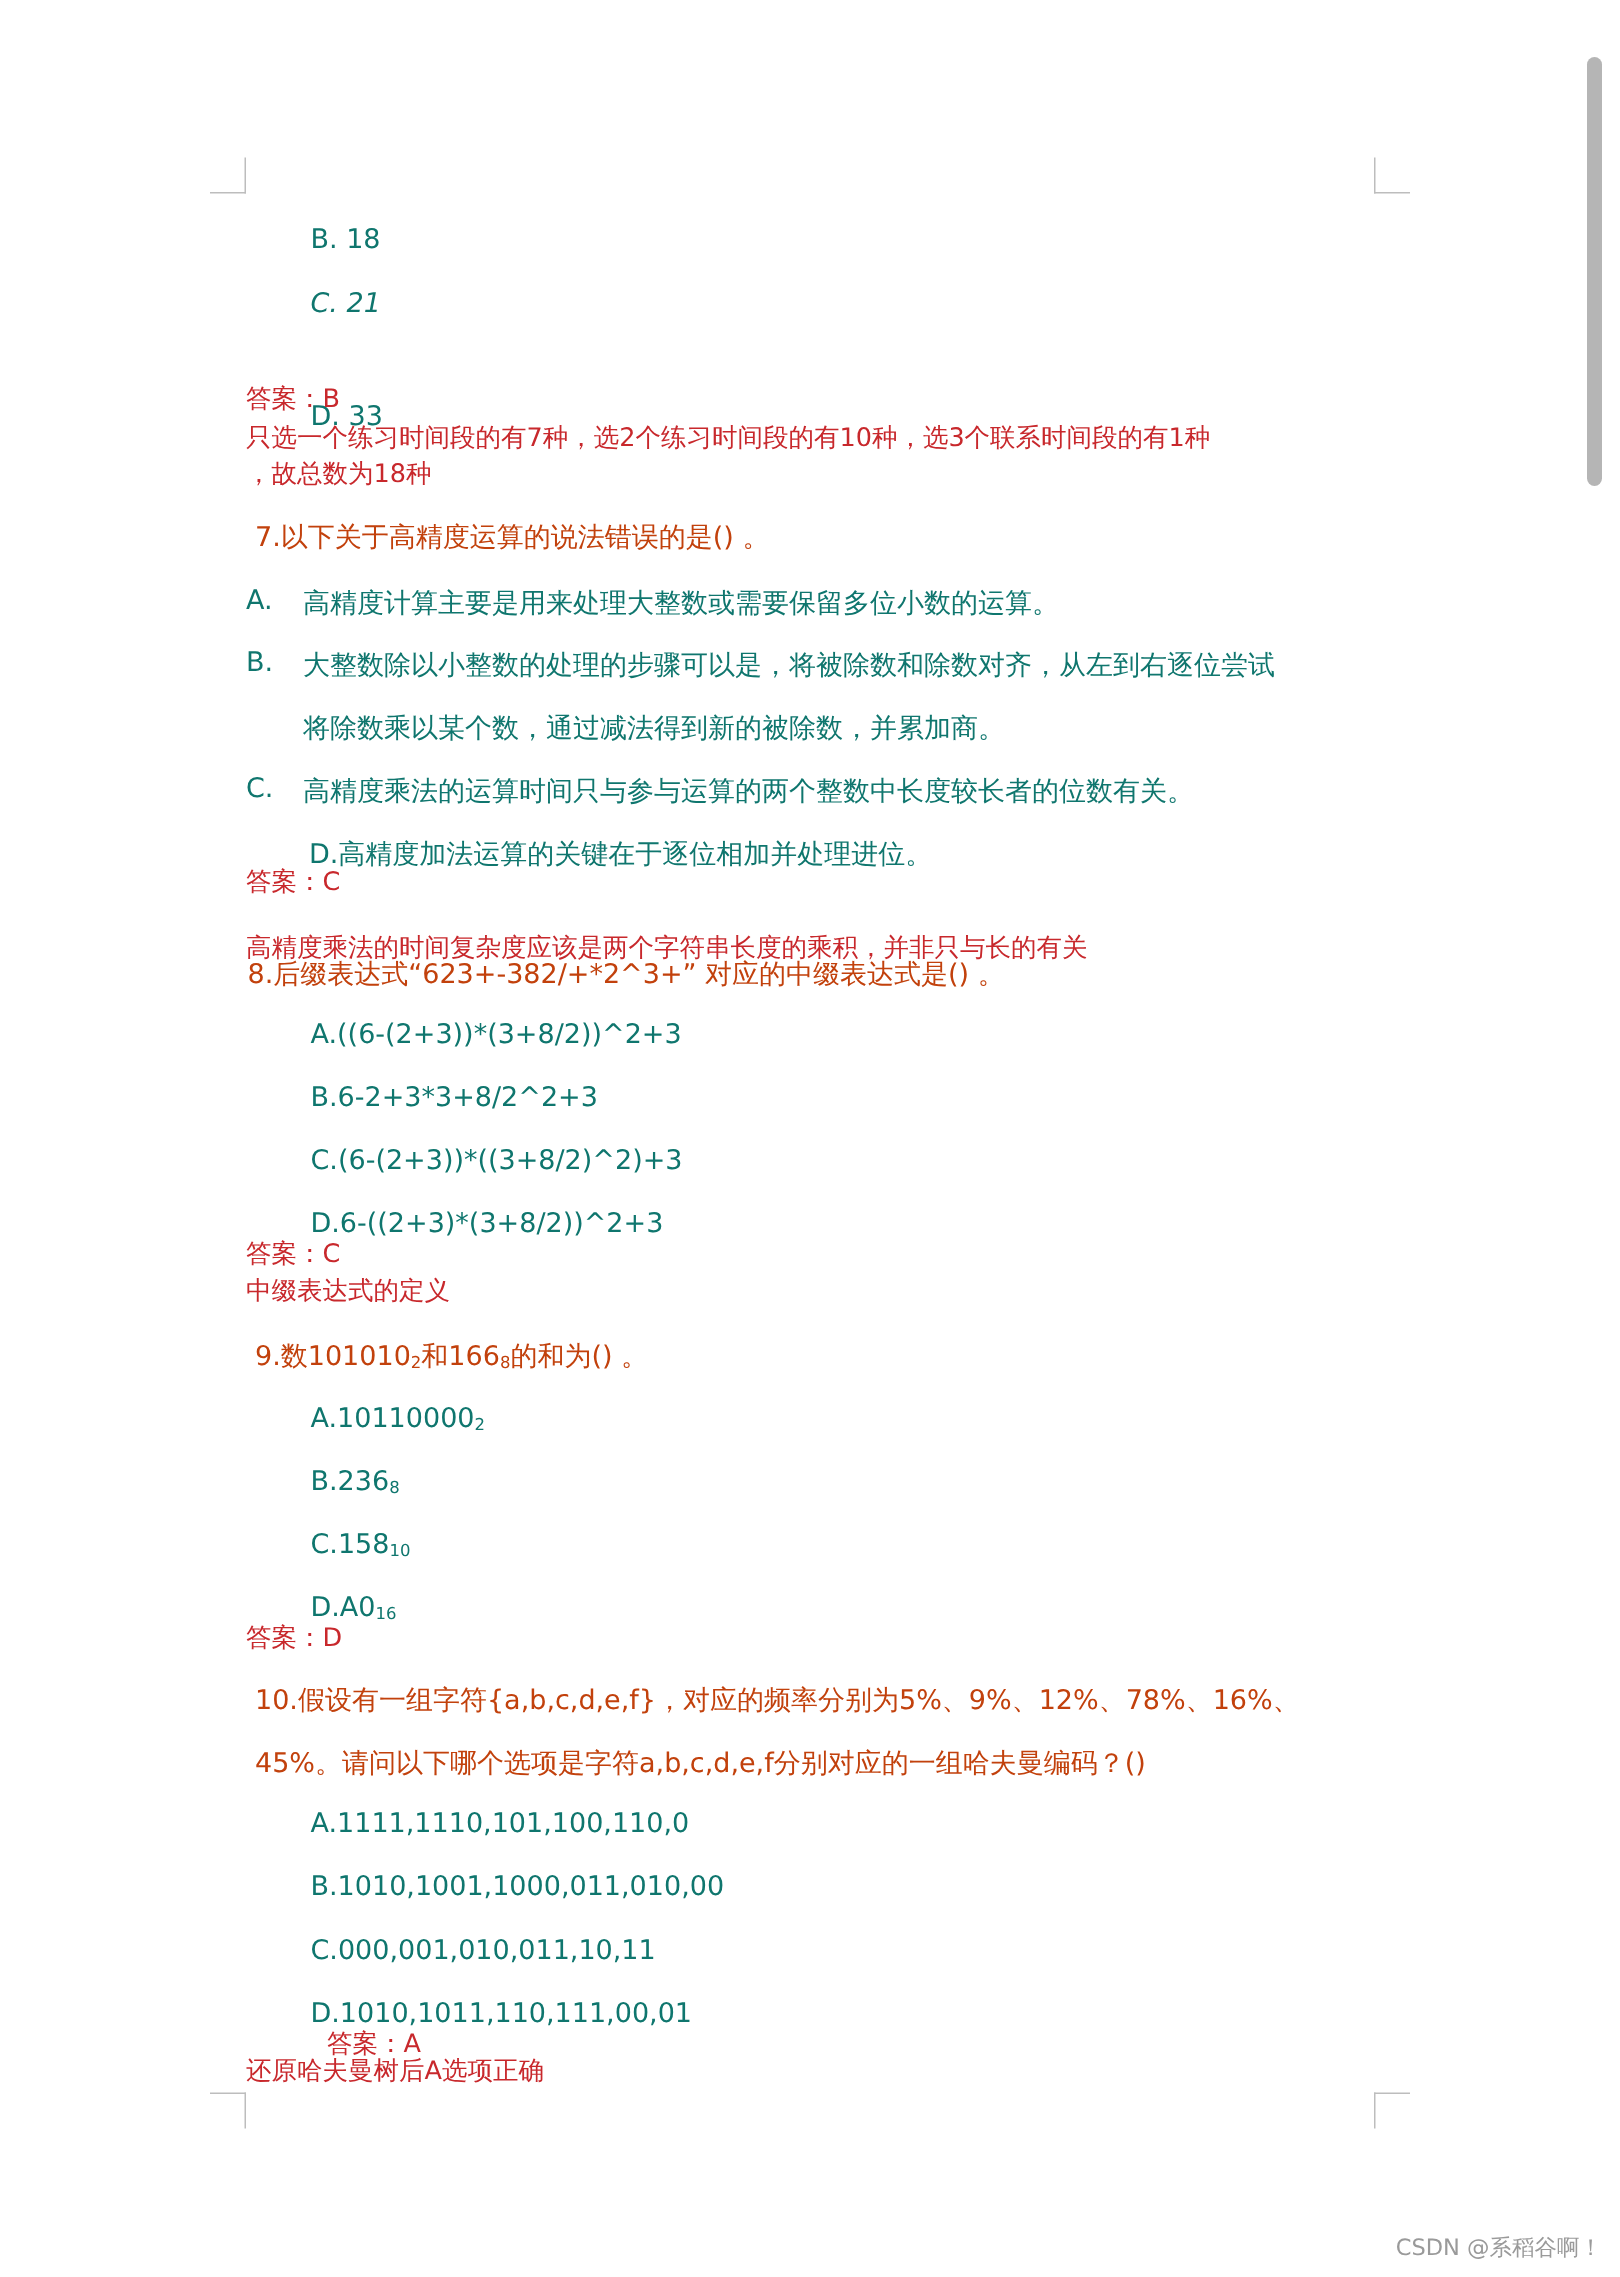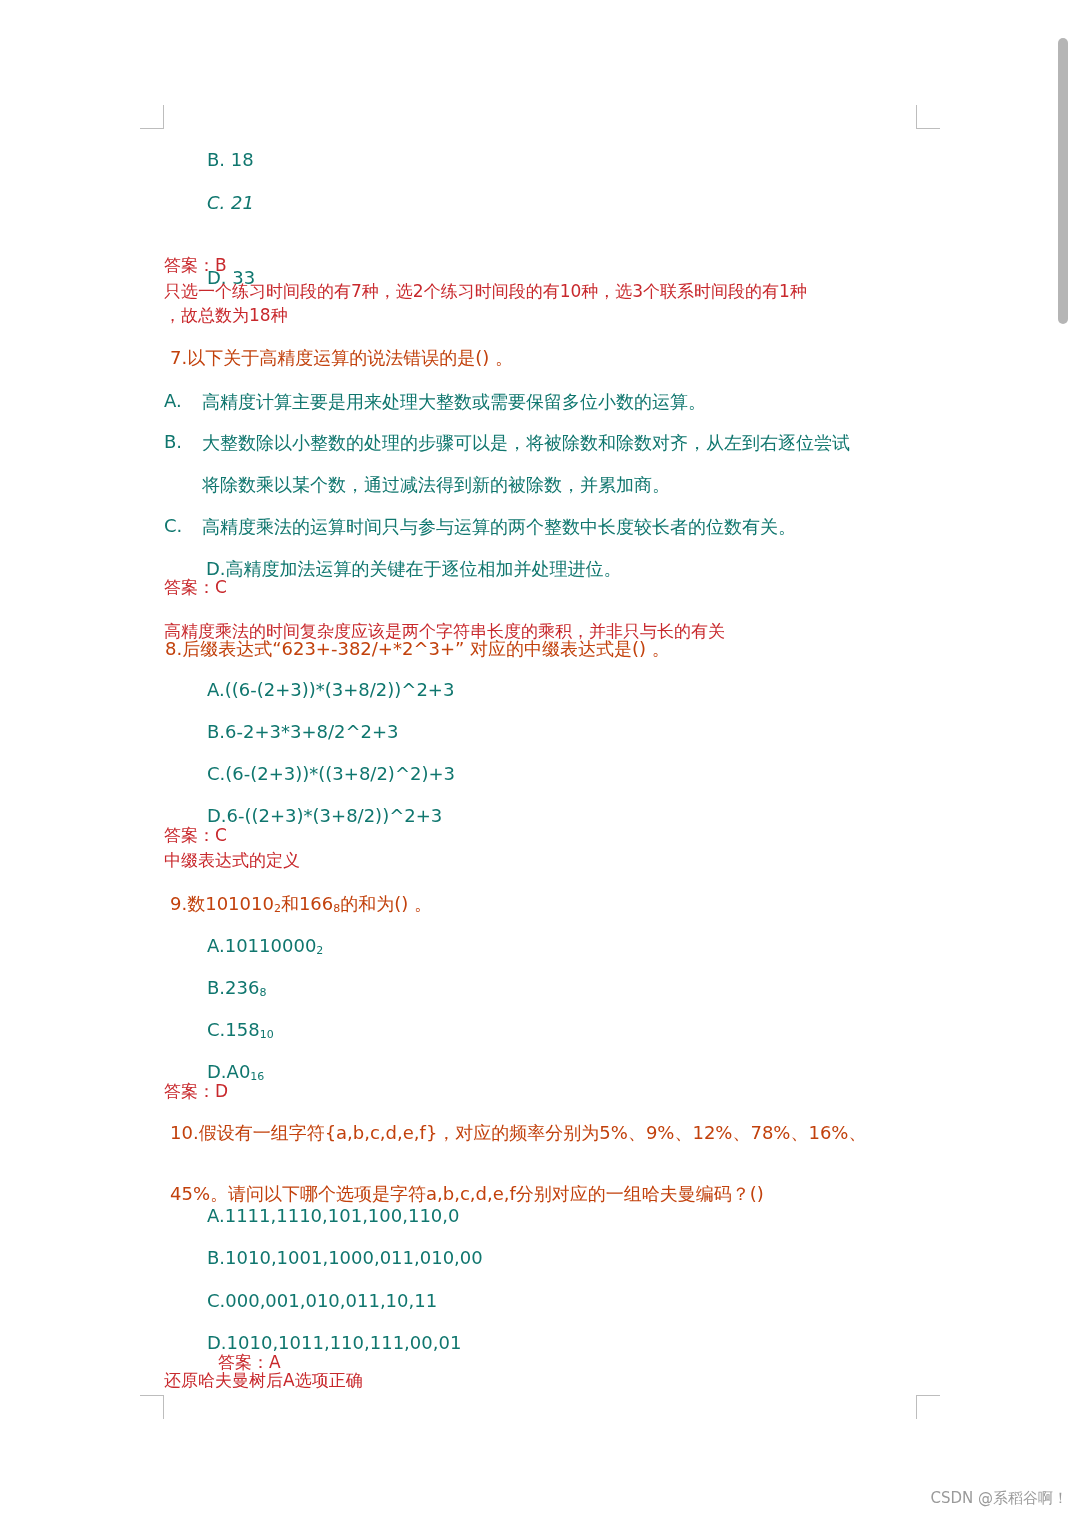--- a/index.html
+++ b/index.html
@@ -70,21 +70,21 @@
   </div>
   <div class="abs opt" style="left:207px;top:935px;"><span>A.10110000</span><sub>2</sub></div>
   <div class="abs opt" style="left:207px;top:977px;"><span>B.236</span><sub>8</sub></div>
   <div class="abs opt" style="left:207px;top:1019px;"><span>C.158</span><sub>10</sub></div>
   <div class="abs opt" style="left:207px;top:1061px;"><span>D.A0</span><sub>16</sub></div>
   <div class="abs ans" style="left:164px;top:1080px;">答案：D</div>
 </div>
 
 <div>
   <div class="abs q" style="left:170px;top:1121px;">10.假设有一组字符{a,b,c,d,e,f}，对应的频率分别为5%、9%、12%、78%、16%、</div>
-  <div class="abs q" style="left:170px;top:1163px;margin-top:19px;">45%。请问以下哪个选项是字符a,b,c,d,e,f分别对应的一组哈夫曼编码？()</div>
+  <div class="abs q" style="left:170px;top:1163px;">45%。请问以下哪个选项是字符a,b,c,d,e,f分别对应的一组哈夫曼编码？()</div>
   <div class="abs opt" style="left:207px;top:1205px;">A.1111,1110,101,100,110,0</div>
   <div class="abs opt" style="left:207px;top:1247px;">B.1010,1001,1000,011,010,00</div>
   <div class="abs opt" style="left:207px;top:1290px;">C.000,001,010,011,10,11</div>
   <div class="abs opt" style="left:207px;top:1332px;">D.1010,1011,110,111,00,01</div>
   <div class="abs ans" style="left:174px;top:1351px;margin-left:44px;">答案：A</div>
   <div class="abs exp" style="left:164px;top:1369px;">还原哈夫曼树后A选项正确</div>
 </div>
 
 <div class="watermark">CSDN @系稻谷啊！</div>
 

